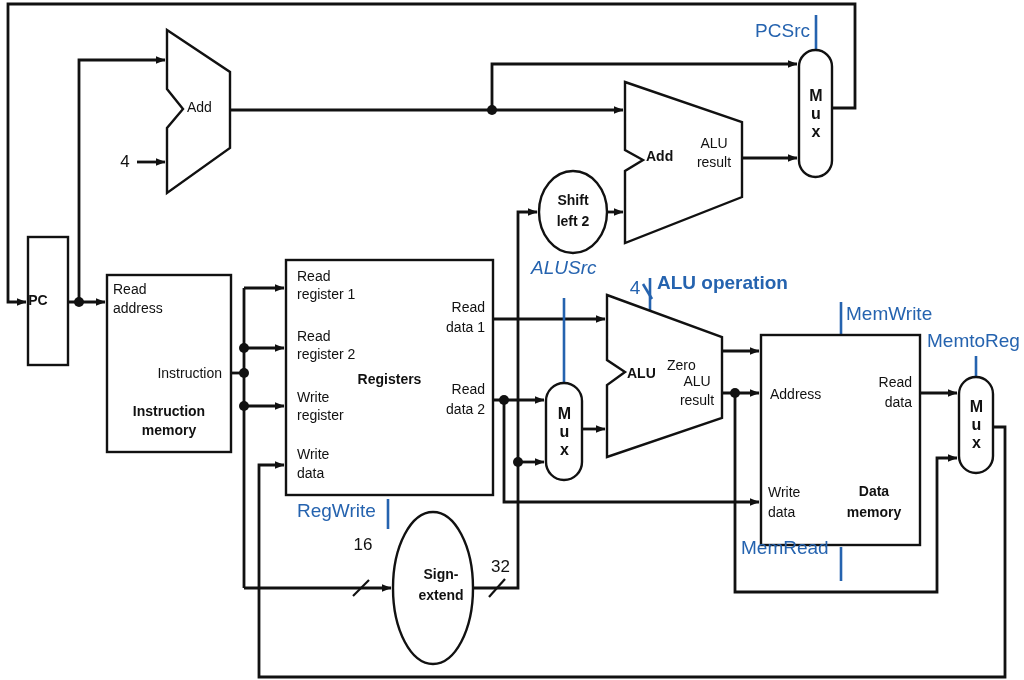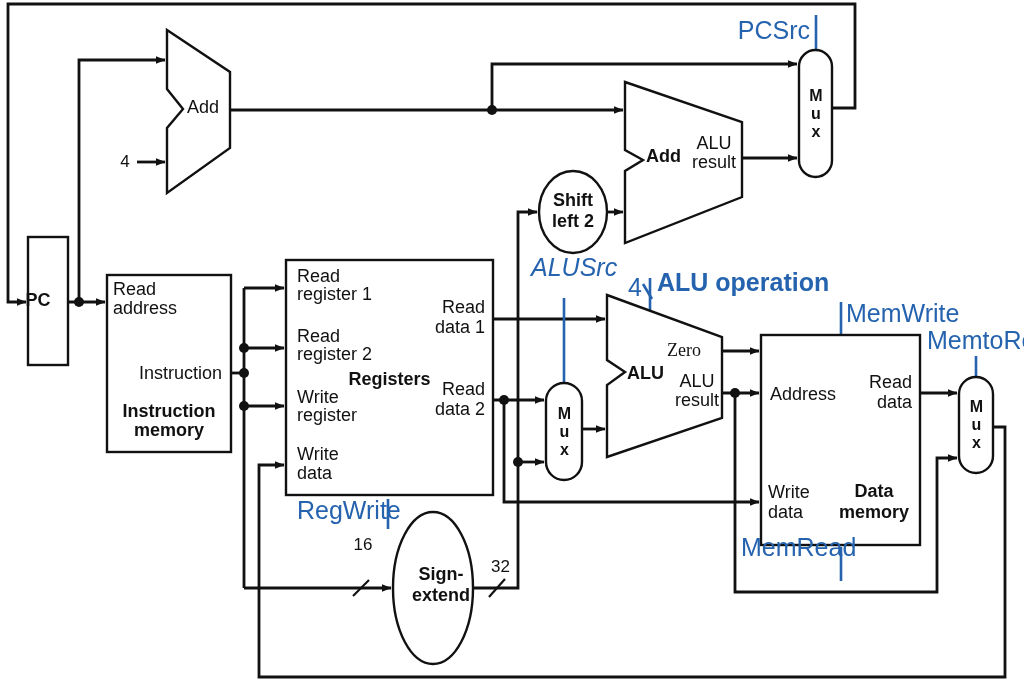--- a/index.html
+++ b/index.html
@@ -1,25 +1,25 @@
 <!DOCTYPE html>
 <html><head>
 <meta charset="utf-8">
 <style>
   html,body { margin:0; padding:0; background:#fff; }
   #canvas {
     position:relative; width:1024px; height:680px; background:#ffffff;
     font-family:"Liberation Sans", sans-serif; color:#111; overflow:hidden;
   }
   #wires-svg { position:absolute; left:0; top:0; width:1024px; height:680px; }
-  .lbl { position:absolute; font-size:18px; line-height:19px; color:#111; white-space:nowrap; }
+  .lbl { position:absolute; font-size:14px; line-height:19px; color:#111; white-space:nowrap; }
   .lbl.bold { font-weight:bold; }
   .lbl.center { text-align:center; white-space:normal; }
   .lbl.right { text-align:right; }
-  .lbl.blue { color:#2563AF; font-size:25px; }
+  .lbl.blue { color:#2563AF; font-size:19px; }
   .lbl.small { font-size:17px; }
   .mux-box {
     position:absolute; display:flex; align-items:center; justify-content:center;
   }
   .mux-text {
     writing-mode:vertical-lr; text-orientation:upright;
     font-weight:bold; font-size:16px; letter-spacing:1px; line-height:1; color:#111;
   }
 </style>
 </head>
@@ -158,21 +158,21 @@
   <div class="lbl center small" style="left:350px; top:535px; width:26px;">16</div>
   <div class="lbl center small" style="left:484px; top:557px; width:26px;text-align:right;">32</div>
 
   <div class="lbl bold" style="left:646px; top:147px;">Add</div>
   <div class="lbl center" style="left:687px; top:134px; width:54px;">
     <div>ALU</div>
     <div>result</div>
   </div>
 
   <div class="lbl bold" style="left:627px; top:364px;">ALU</div>
-  <div class="lbl" style="left:667px; top:341px;font-family:Liberation Serif, serif;">Zero</div>
+  <div class="lbl" style="left:667px; top:356px;">Zero</div>
   <div class="lbl center" style="left:671px; top:372px; width:52px;">
     <div>ALU</div>
     <div>result</div>
   </div>
 
   <div class="lbl" style="left:770px; top:385px;">Address</div>
   <div class="lbl right" style="left:852px; top:372px; width:60px; line-height:20px;">
     <div>Read</div>
     <div>data</div>
   </div>

